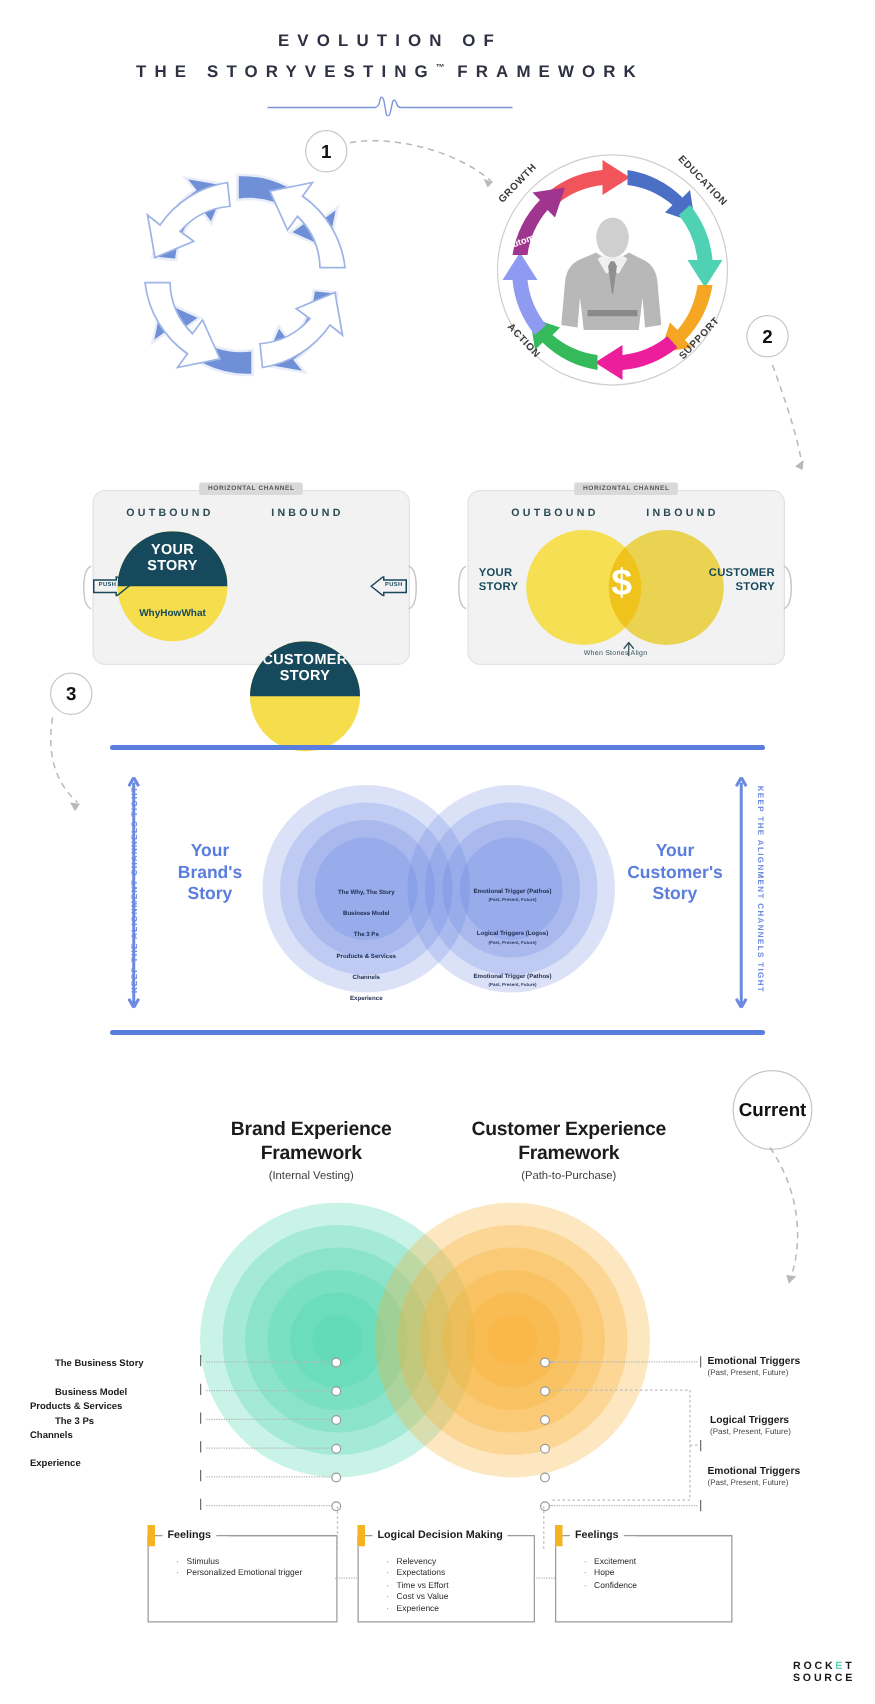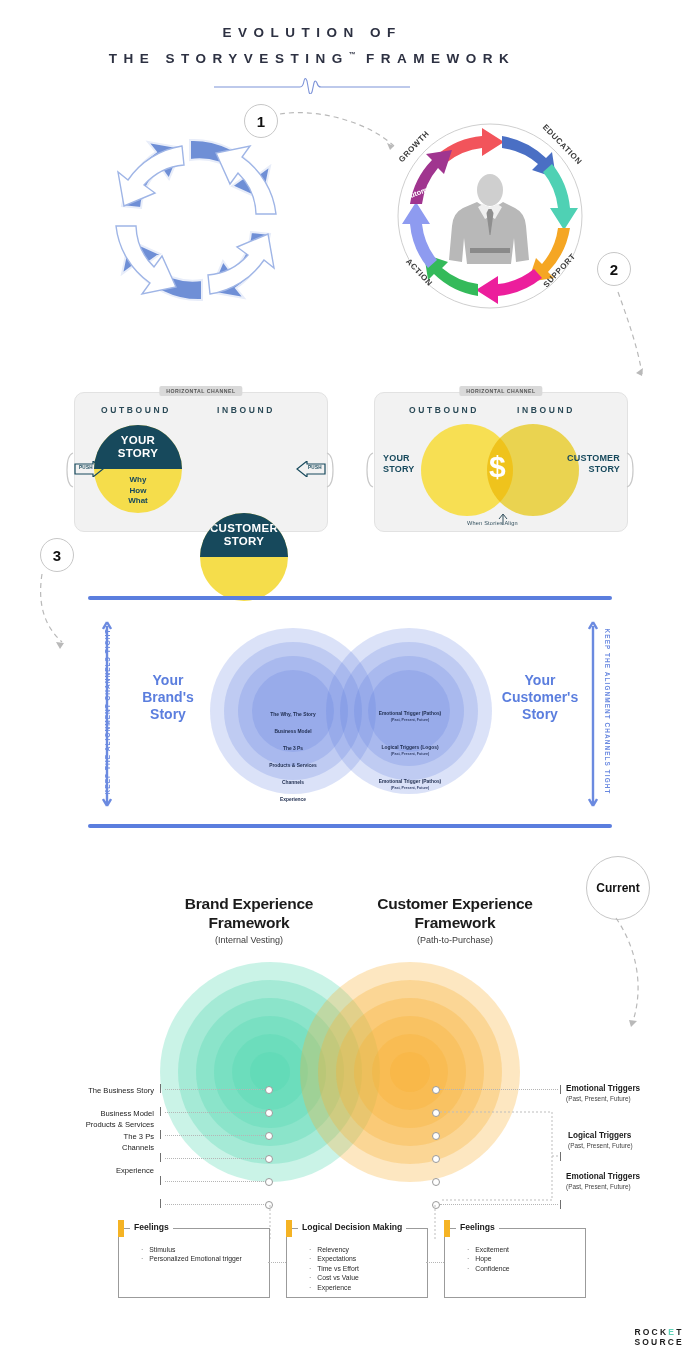--- a/index.html
+++ b/index.html
@@ -23,21 +23,21 @@
   #title-line2 sup{font-size:7px;letter-spacing:0;vertical-align:super;}
   #title-rule{margin-top:8px;}
 
   
   .badge{
     border:1.4px solid #c7c7c7;border-radius:50%;
     background:#fff;display:flex;align-items:center;justify-content:center;
     font-weight:bold;color:#111;
   }
   .badge-num{width:32px;height:32px;font-size:15px;}
-  .badge-cur{width:62px;height:62px;font-size:12px;}
+  .badge-cur{width:62px;height:62px;font-size:15px;}
 
   
   #arrow-cycle{left:96px;top:122px;}
 
   
   #color-wheel{left:392px;top:118px;}
   .wheel-quad{
     position:absolute;font-size:8px;font-weight:bold;color:#3a3a3a;
     letter-spacing:.6px;
   }
@@ -60,21 +60,21 @@
     background:#f5dd4b;
   }
   .story-top{
     position:absolute;top:0;left:0;width:100%;height:50%;
     background:#17495c;color:#fff;display:flex;flex-direction:column;
     align-items:center;justify-content:center;
     font-weight:bold;font-size:11.5px;line-height:13px;letter-spacing:.3px;
   }
   .story-bot{
     position:absolute;top:50%;left:0;width:100%;height:50%;
-    color:#17495c;display:flex;flex-direction:column;
+    color:#17495c;display:flex;flex-direction:row;
     align-items:center;justify-content:center;
     font-weight:bold;font-size:8px;line-height:10.5px;
   }
   .push-tag{
     font-size:4.6px;font-weight:bold;color:#17495c;letter-spacing:.3px;
   }
   .yellow-venn{
     width:92px;height:92px;border-radius:50%;background:#f7dd45;
     position:absolute;
   }
@@ -102,21 +102,21 @@
   }
   .ring-sub{font-size:3.6px;font-weight:bold;color:#33406a;display:block;}
 
   
   .fw-title{
     font-size:15.5px;font-weight:bold;color:#1b1b1b;text-align:center;
     line-height:19px;letter-spacing:-.2px;
   }
   .fw-sub{font-size:9px;color:#3b3b3b;text-align:center;margin-top:3px;}
   .row-label{
-    font-size:7.6px;font-weight:normal;color:#1b1b1b;text-align:right;
+    font-size:7.6px;font-weight:bold;color:#1b1b1b;
     white-space:nowrap;
   }
   .row-label-r{
     font-size:8.2px;font-weight:bold;color:#1b1b1b;text-align:left;
     white-space:nowrap;line-height:10px;
   }
   .row-sub-r{font-size:6.4px;font-weight:normal;color:#444;display:block;}
   .dot{
     width:6px;height:6px;border-radius:50%;border:1px solid #9a9a9a;
     background:#fff;position:absolute;

